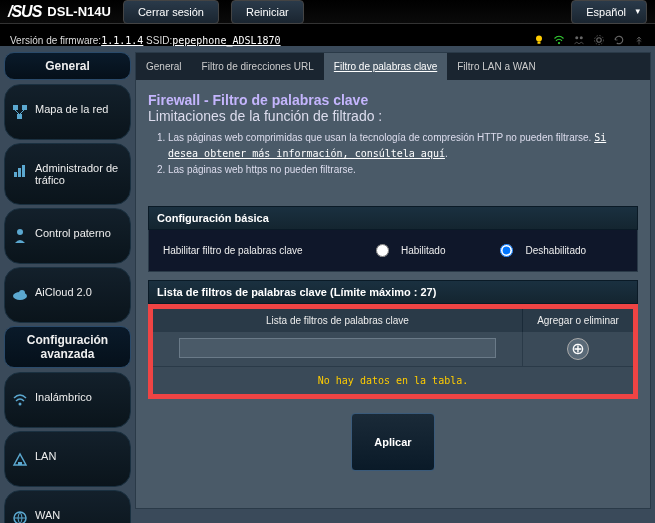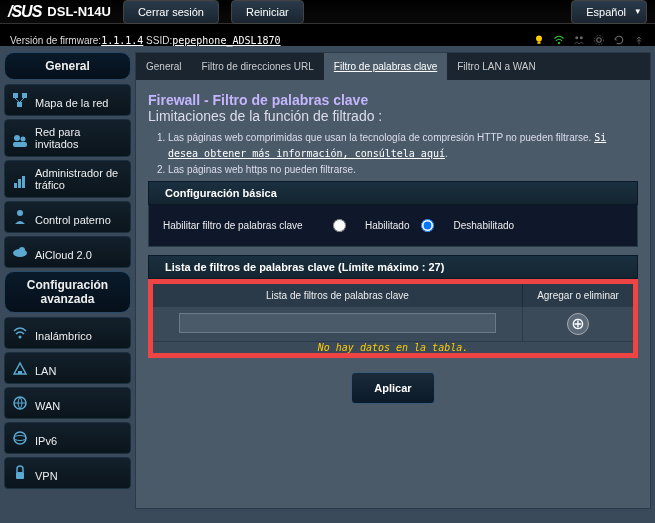--- a/index.html
+++ b/index.html
@@ -64,25 +64,25 @@
     text-align:center;
     padding: 6px 0;
     font-size:12px;
     font-weight:bold;
     color:#eee;
     margin-bottom:4px;
   }
   .side-item {
     background: linear-gradient(#13202b,#0a141b);
     border:1px solid #1a3040;
-    border-radius: 4px;
-    padding: 6px 6px;
+    border-radius: 16px;
+    padding: 18px 6px;
     margin-bottom:3px;
     display:flex;
-    align-items:flex-end;
+    align-items:flex-start;
     gap:6px;
     font-size:11px;
     color:#eee;
     cursor:pointer;
     min-height:30px;
   }
   .nav-icon { width:18px; height:18px; flex-shrink:0; display:flex; align-items:center; justify-content:center;}
   .content { flex:1; padding: 6px 4px 6px 0; }
   .content-inner {
     background: #4a5a68;
@@ -90,57 +90,57 @@
     height:100%;
     overflow:auto;
   }
   .tabs { display:flex; background:#1a2530; font-size:10px;}
   .tab { padding:8px 10px; color:#ccc; cursor:pointer; background:#1a2530;}
   .tab.active { background:#4a5a68; color:#fff;text-decoration:underline;}
   .panel { padding: 12px; }
   .title { font-size:14px; font-weight:bold; color:#c4b5fd;}
   .desc { font-size:10px; color:#dde; line-height:1.5; margin-bottom:10px;}
   .limit-label { font-size:14px; color:#dde; margin-bottom:6px;}
-  ol.limits { font-size:10px; color:#dde; padding-left:20px; line-height:1.6; margin-bottom:3px;}
+  ol.limits { font-size:10px; color:#dde; padding-left:20px; line-height:1.6; margin-bottom:28px;}
   ol.limits a { color:#fff; text-decoration:underline;}
   .section-head {
     background: linear-gradient(#1a3040,#142530);
-    padding:5px 16px;
+    padding:5px 8px;
     font-size:11px;
     font-weight:bold;
     color:#fff;
     border:1px solid #0a1a26;
   }
   .config-row {
     background:#0f172a;
     padding:14px;
     display:flex;
     align-items:center;
     font-size:10px;
     border:1px solid #2a3a48;
     border-top:none;
     margin-bottom:8px;
   }
   .config-row .lbl { flex:0 0 170px; color:#eee;}
   .radio-group { display:flex; gap:12px; align-items:center; color:#eee;}
-  .radio-group label { display:flex; align-items:center; gap:19px; cursor:pointer;}
+  .radio-group label { display:flex; align-items:center; gap:12px; cursor:pointer;margin-left:43px;}
   .table-wrap { border:5px solid #ef4444;}
   .thead { display:flex; background:#2a3a48; font-size:10px;}
   .thead .th { padding:6px 8px; color:#eee; text-align:center;}
   .th.col1 { flex:1; border-right:1px solid #1a2a38;}
   .th.col2 { width:110px;}
   .trow { display:flex; background:#3a4a58;}
   .trow .td { padding:6px 8px; text-align:center;}
   .td.col1 { flex:1; border-right:1px solid #2a3a48;}
   .td.col2 { width:110px; display:flex; align-items:center; justify-content:center;}
   .kw-input { width:90%; background:#4a5a68; border:1px solid #6a7a88; height:20px; color:#fff; padding:0 4px; font-size:10px;}
   .add-btn { width:22px; height:22px; border-radius:50%; border:1px solid #aaa; background:#5a6a78; color:#fff; font-size:16px; line-height:18px; cursor:pointer; display:flex; align-items:center; justify-content:center;}
-  .empty-row { background:#3a4a58; text-align:center; padding:0; font-size:10px; color:#ffcc00; font-family:monospace; border-top:1px solid #2a3a48;font-style:italic;}
+  .empty-row { background:#3a4a58; text-align:center; padding:8px; font-size:10px; color:#ffcc00; font-family:monospace; border-top:1px solid #2a3a48;}
   .apply-wrap { text-align:center; padding:14px 0;}
-  .apply-btn { background:linear-gradient(#1a2a38,#0a1a28); border:1px solid #3a5a7a; border-radius:4px; color:#fff; padding:9px 22px; font-size:11px; cursor:pointer; font-weight:bold;}
+  .apply-btn { background:linear-gradient(#1a2a38,#0a1a28); border:1px solid #3a5a7a; border-radius:4px; color:#fff; padding:22px 22px; font-size:11px; cursor:pointer; font-weight:bold;}
   .mono { font-family: monospace; }
 </style>
 </head>
 <body>
 
 <div class="topbar">
   <div class="logo">
     <span class="logo-asus">/SUS</span>
     <span class="logo-model">DSL-N14U</span>
   </div>
@@ -191,30 +191,20 @@
         <div class="side-item">
           <span class="nav-icon">
             <svg viewBox="0 0 18 18">
               <rect x="2" y="2" width="5" height="5" fill="#5ba8d0"></rect>
               <rect x="11" y="2" width="5" height="5" fill="#5ba8d0"></rect>
               <rect x="6" y="11" width="5" height="5" fill="#5ba8d0"></rect>
               <path d="M4 7 L8 11 M13 7 L9 11" stroke="#5ba8d0"></path>
             </svg>
           </span>
           <span>Mapa de la red</span>
-        </div>
-        <div class="side-item">
-          <span class="nav-icon">
-            <svg viewBox="0 0 18 18">
-              <circle cx="6" cy="6" r="3" fill="#5ba8d0"></circle>
-              <circle cx="12" cy="7" r="2.5" fill="#5ba8d0"></circle>
-              <rect x="2" y="10" width="14" height="5" rx="2" fill="#5ba8d0"></rect>
-            </svg>
-          </span>
-          <span>Red para invitados</span>
         </div>
         <div class="side-item">
           <span class="nav-icon">
             <svg viewBox="0 0 18 18">
               <rect x="3" y="10" width="3" height="5" fill="#5ba8d0"></rect>
               <rect x="7" y="6" width="3" height="9" fill="#5ba8d0"></rect>
               <rect x="11" y="3" width="3" height="12" fill="#5ba8d0"></rect>
             </svg>
           </span>
           <span>Administrador de tráfico</span>

